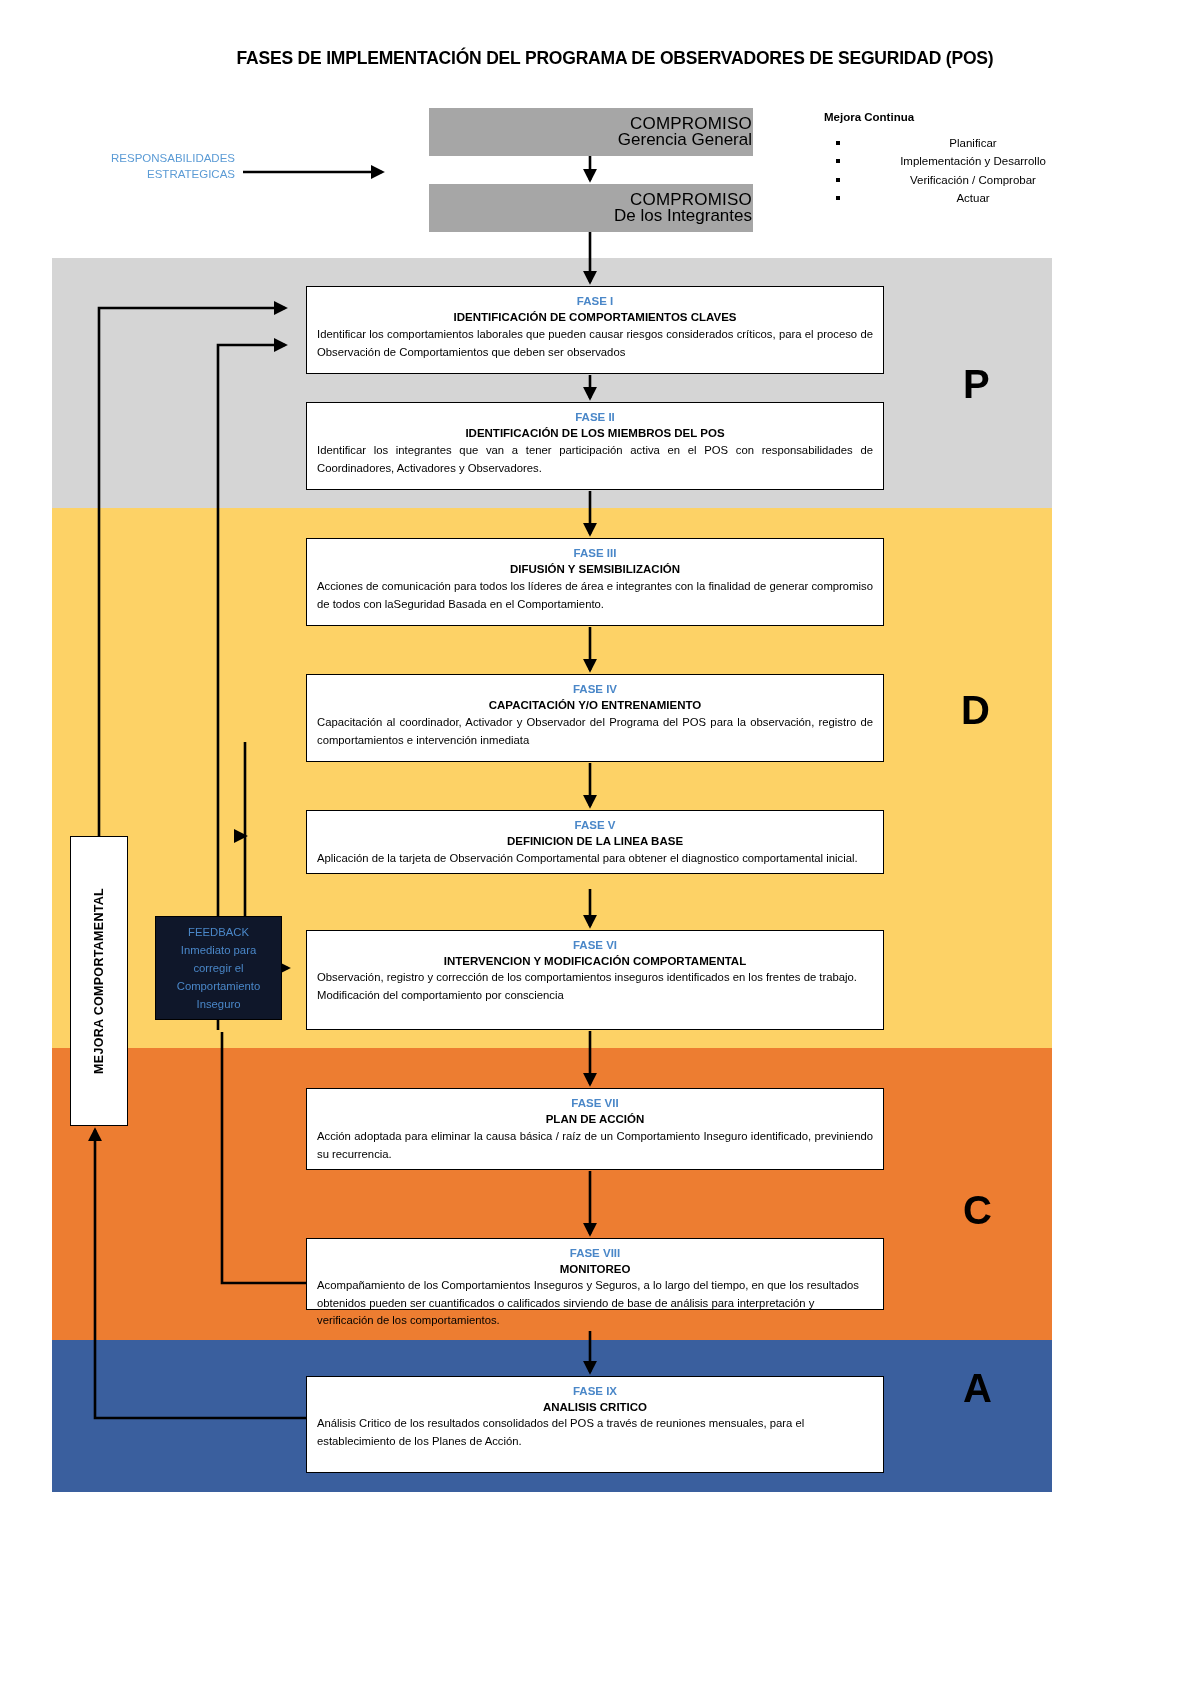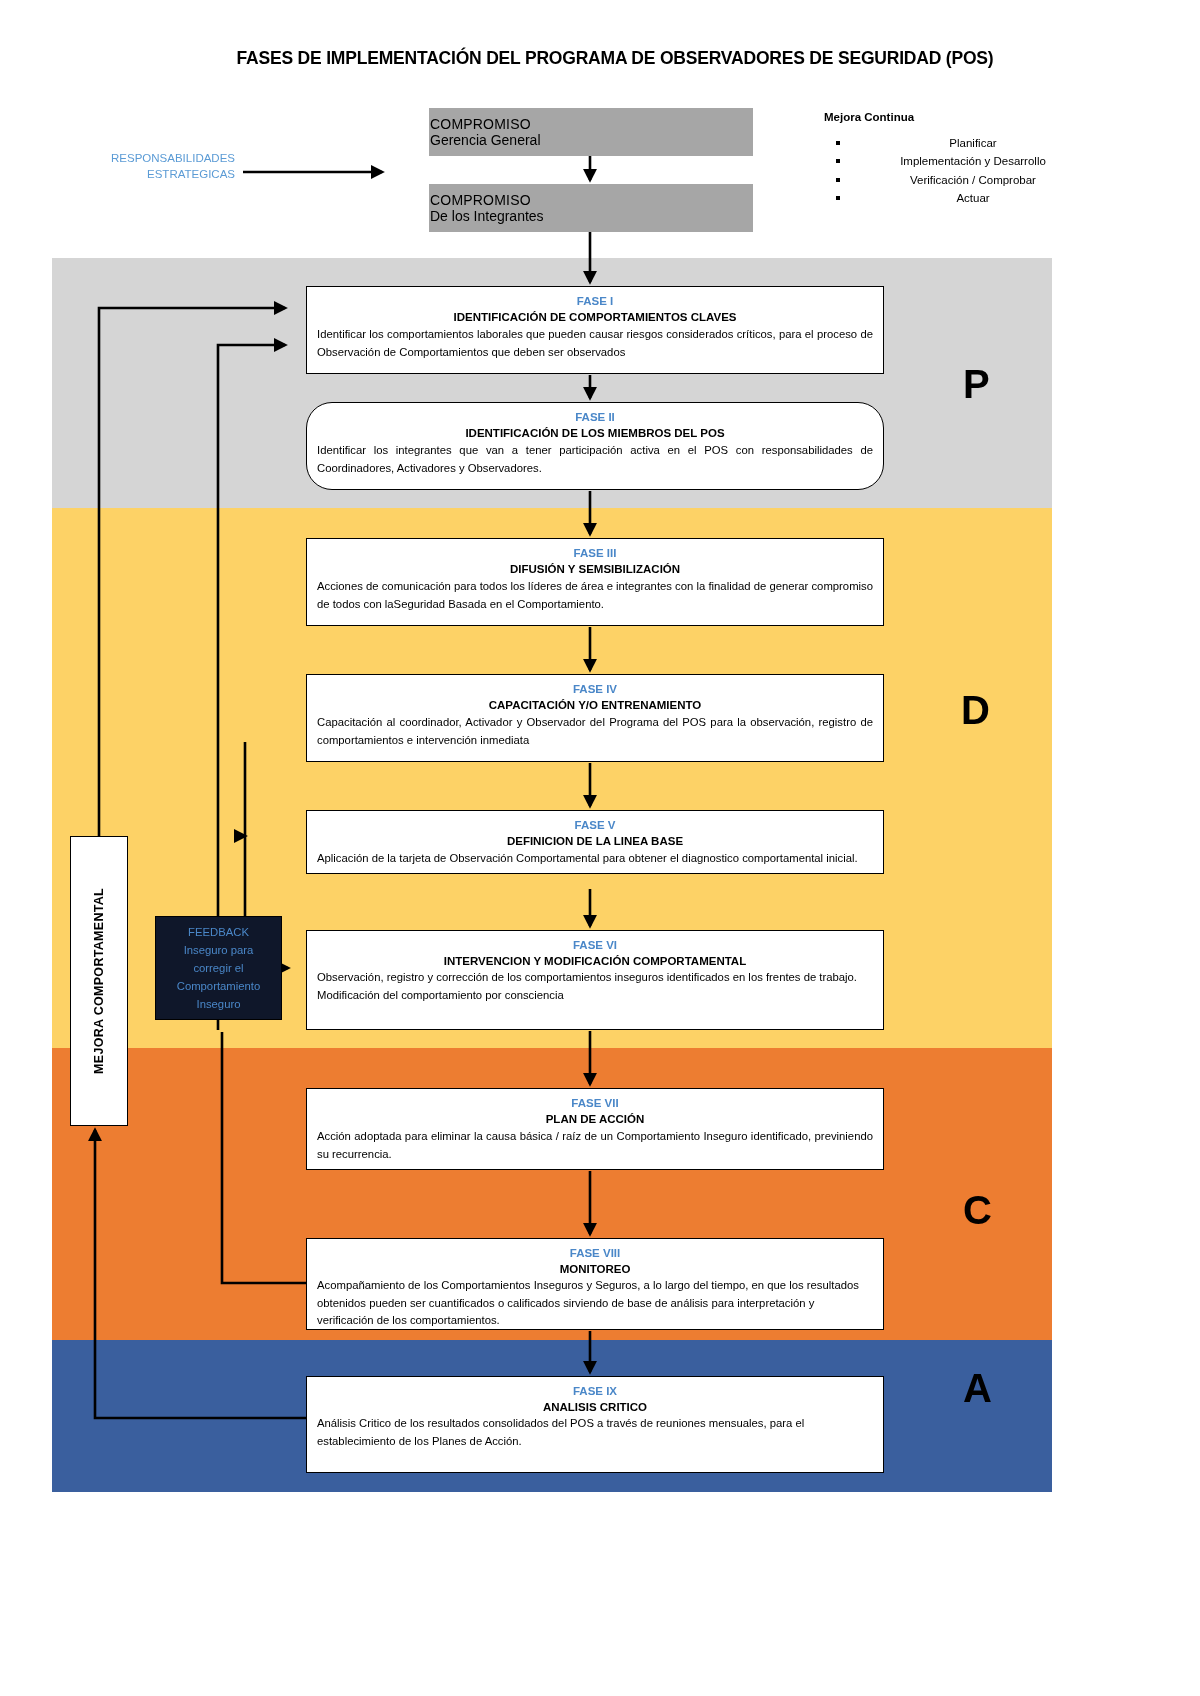--- a/index.html
+++ b/index.html
@@ -15,22 +15,22 @@
   #page-title{
     position:absolute;left:165px;top:48px;width:900px;
     font-size:17.5px;font-weight:bold;letter-spacing:-0.2px;
     white-space:nowrap;
     text-align:center;
   }
 
   
   .grey-box{
     position:absolute;background:#a6a6a6;border:1px solid #a6a6a6;
-    text-align:center;font-size:14px;line-height:16px;
-    display:flex;flex-direction:column;justify-content:center;align-items:flex-start;
+    text-align:center;font-size:17px;line-height:16px;
+    display:flex;flex-direction:column;justify-content:center;align-items:flex-end;
   }
   #compromiso-gerencia{left:429px;top:108px;width:322px;height:46px;}
   #compromiso-integrantes{left:429px;top:184px;width:322px;height:46px;}
   .gb-l1{font-weight:normal;letter-spacing:0.2px;}
   .gb-l2{font-weight:normal;}
 
   
   #responsabilidades-label{
     position:absolute;left:85px;top:150px;width:150px;
     text-align:right;color:#5b9bd5;font-size:11.5px;line-height:16px;
@@ -82,27 +82,27 @@
   .phase-desc{
     display:block;text-align:justify;color:#000;font-size:11.3px;
     line-height:17.5px;margin-top:1px;
   }
   .phase-desc2{
     display:block;text-align:left;color:#000;font-size:11.3px;
     line-height:17.5px;
   }
 
   #phase-1{top:286px;height:88px;}
-  #phase-2{top:402px;height:88px;border-radius:26px;}
+  #phase-2{top:402px;height:88px;}
   #phase-3{top:538px;height:88px;}
   #phase-4{top:674px;height:88px;}
   #phase-5{top:810px;height:64px;}
   #phase-6{top:930px;height:100px;}
   #phase-7{top:1088px;height:82px;}
-  #phase-8{top:1238px;height:92px;}
+  #phase-8{top:1238px;height:72px;}
   #phase-9{top:1376px;height:97px;}
 
   
   #feedback-box{
     position:absolute;left:155px;top:916px;width:127px;height:104px;
     background:#0f172a;border:1px solid #000;box-sizing:border-box;
     display:flex;flex-direction:column;justify-content:center;align-items:center;
     text-align:center;color:#4a87c8;font-size:11.3px;line-height:18px;
   }
   #feedback-box .fb-title{font-weight:normal;}
@@ -280,21 +280,21 @@
   </div>
 
   <div class="phase-box" id="phase-9">
     <span class="phase-num">FASE IX</span>
     <span class="phase-title">ANALISIS CRITICO</span>
     <span class="phase-desc2">Análisis Critico de los resultados consolidados del POS a través de reuniones mensuales, para el establecimiento de los Planes de Acción.</span>
   </div>
 
   <div id="feedback-box">
     <span class="fb-title">FEEDBACK</span>
-    <span>Inseguro para</span>
+    <span>Inmediato para</span>
     <span>corregir el</span>
     <span>Comportamiento</span>
     <span>Inseguro</span>
   </div>
 
   <div id="mejora-comportamental-box">
     <span>MEJORA COMPORTAMENTAL</span>
   </div>
 
 </div>

